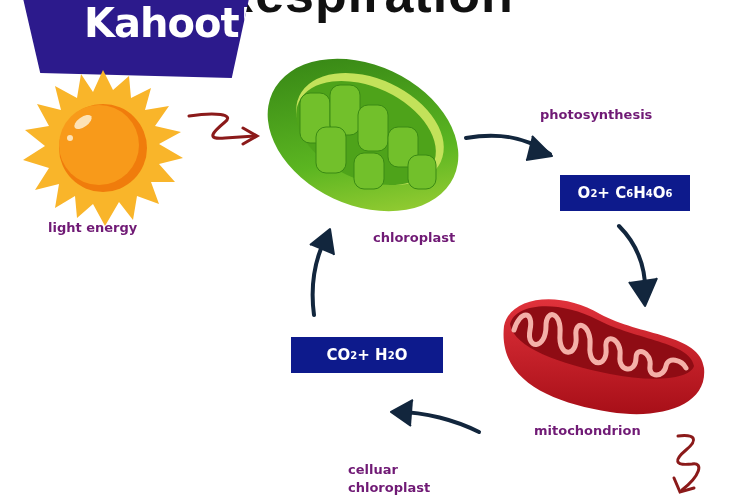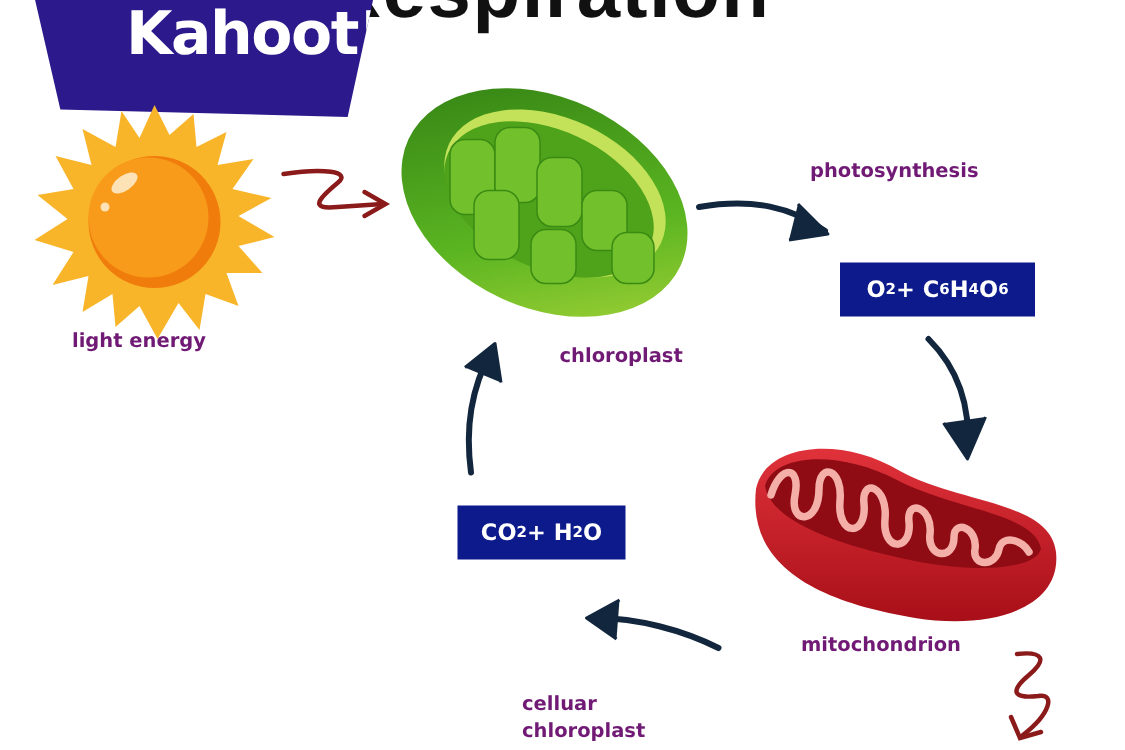--- a/index.html
+++ b/index.html
@@ -130,21 +130,21 @@
 <svg style="left:385px;top:398px" width="100" height="40" viewBox="0 0 100 40">
   <path d="M94 34 C70 22 40 14 12 14" fill="none" stroke="#12263d" stroke-width="4" stroke-linecap="round"></path>
   <path d="M28 2 L6 14 L26 28" fill="#12263d" stroke="#12263d" stroke-width="2" stroke-linejoin="round"></path>
 </svg>
 
 <div class="label" style="left:348px;top:461px;line-height:18px">
   <div>celluar</div>
   <div>chloroplast</div>
 </div>
 
-<div class="formula" style="left:305px;top:337px;width:112px;height:36px">
+<div class="formula" style="left:291px;top:337px;width:152px;height:36px">
   <span>CO</span>
     <sub>2</sub>
     <span> + H</span>
     <sub>2</sub>
     <span>O</span>
 </div>
 
 <svg style="left:302px;top:225px" width="40" height="95" viewBox="0 0 40 95">
   <path d="M12 90 C8 60 12 34 26 8" fill="none" stroke="#12263d" stroke-width="4" stroke-linecap="round"></path>
   <path d="M8 20 L28 4 L32 30" fill="#12263d" stroke="#12263d" stroke-width="2" stroke-linejoin="round"></path>

